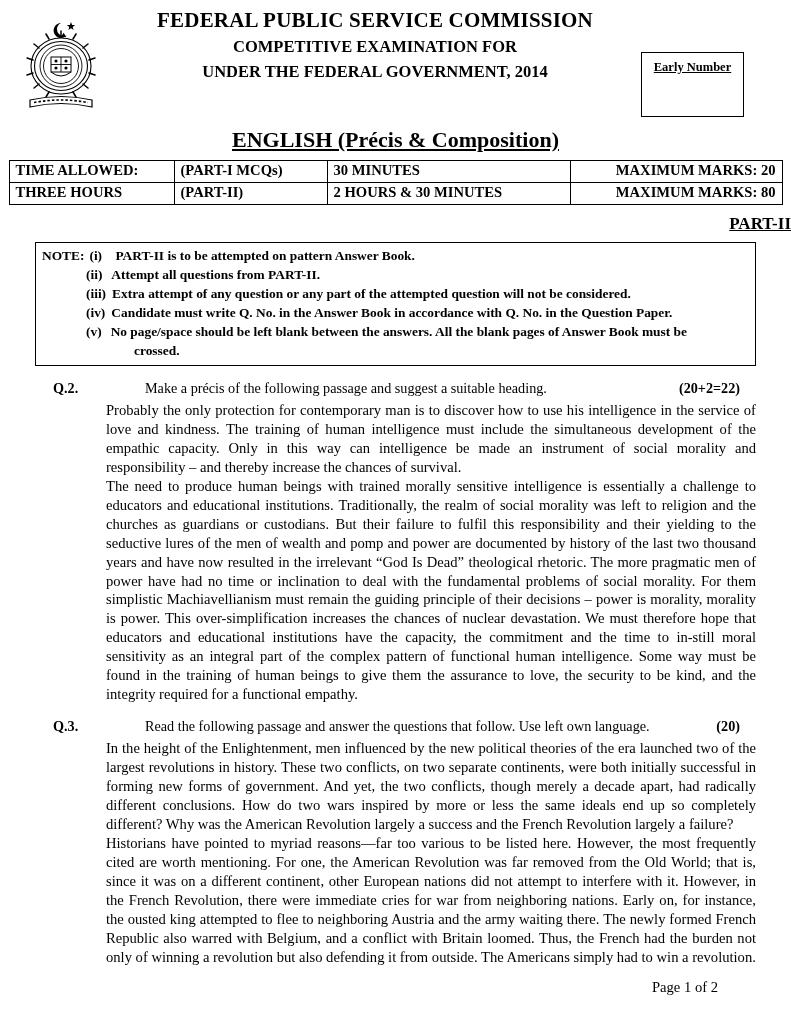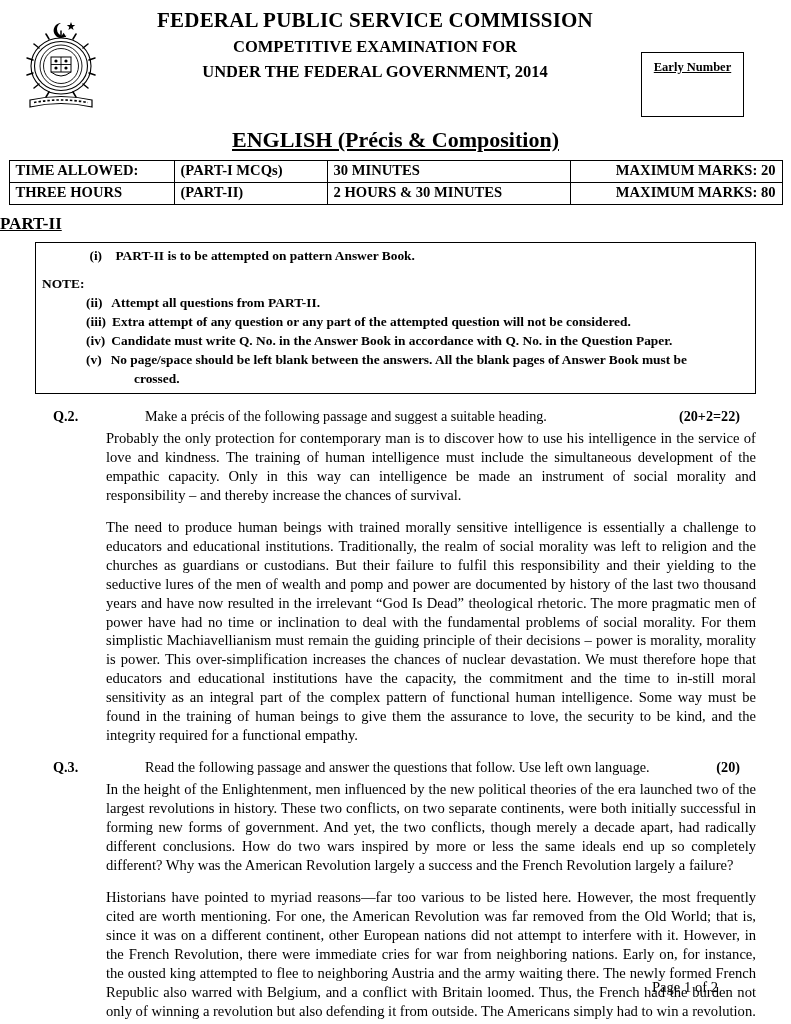--- a/index.html
+++ b/index.html
@@ -102,41 +102,41 @@
   .c-part   { width: 140px; border-left: 1.2px solid #000 !important; }
   .c-dur    { width: 230px; }
   .c-marks  { width: 199px; text-align: right; }
   .info-table tr td.c-part,
   .info-table tr td.c-dur,
   .info-table tr td.c-marks { border-left: none; }
   .info-table tr td.c-part { border-left: 1.2px solid #000; }
 
   
   .part-heading {
-    text-align: left;
+    text-align: right;
     font-size: 17px;
     font-weight: bold;
     margin-top: 9px;
     margin-bottom: 8px;
   }
   .part-heading span { text-decoration: underline; }
 
   
   .note-box {
     width: 721px;
     margin: 0 auto;
     border: 1.2px solid #000;
     box-sizing: border-box;
     padding: 3px 6px 5px 6px;
     font-size: 13.4px;
     font-weight: bold;
     line-height: 1.42;
   }
   .note-row { display: flex; align-items: flex-start; }
-  .note-word { flex: 0 0 auto; padding-right: 5px; margin-top: 28px; }
+  .note-word { flex: 0 0 auto; padding-right: 5px; }
   .note-num  { flex: 0 0 26px; }
   .note-num-indent { flex: 0 0 auto; margin-left: 44px; }
   .note-text { flex: 1 1 auto; }
   .note-cont { margin-left: 92px; }
 
   
   .qwrap { width: 721px; margin: 0 auto; }
   .qhead {
     display: flex;
     align-items: baseline;
@@ -155,21 +155,21 @@
   .para {
     margin-left: 71px;
     margin-right: 0px;
     width: 650px;
     text-align: justify;
     font-size: 14.6px;
     line-height: 1.30;
     margin-top: 4px;
     hyphens: none;
   }
-  .para.tight { margin-top: 13px; }
+  .para.tight { margin-top: 0px; }
 
   
   .footer {
     position: absolute;
     left: 0;
     right: 0;
     bottom: 28px;
     text-align: right;
     padding-right: 73px;
     font-size: 14.6px;

